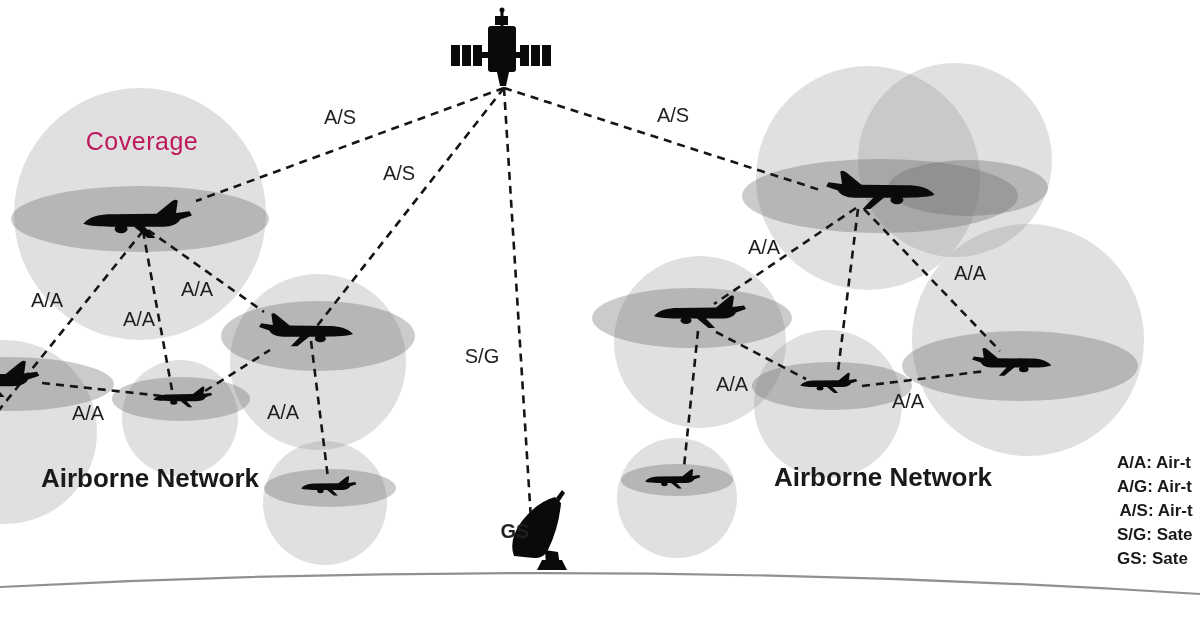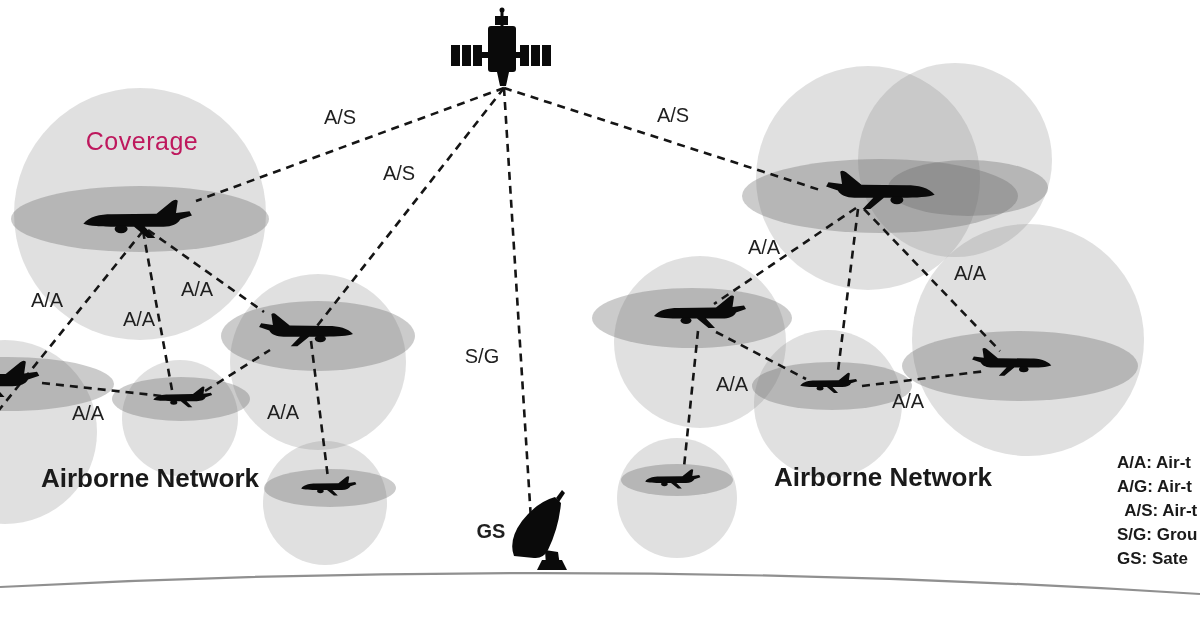--- a/index.html
+++ b/index.html
@@ -134,21 +134,21 @@
       <path d="M 537 570 L 567 570 L 562 560 L 542 560 Z" fill="#0a0a0a"></path>
     </g>
   </svg>
 
 <div class="overlay-label coverage-label" id="lbl-coverage" style="left: 142px; top: 141px;">Coverage</div>
 
 <div class="overlay-label network-label" id="lbl-airborne-left" style="left: 150px; top: 478px;">Airborne Network</div>
 
 <div class="overlay-label network-label" id="lbl-airborne-right" style="left: 883px; top: 477px;">Airborne Network</div>
 
-<div class="overlay-label gs-label" id="lbl-gs" style="left: 491px; top: 531px;">GS</div>
+<div class="overlay-label gs-label" id="lbl-gs" style="left: 515px; top: 531px;">GS</div>
 
 <div id="legend" style="left: 1117px; top: 451px;">
   <div class="legend-line" style="line-height: 24px;">A/A: Air-t</div>
   <div class="legend-line" style="line-height: 24px;">A/G: Air-t</div>
   <div class="legend-line" style="line-height: 24px; text-align: right;">A/S: Air-t</div>
-  <div class="legend-line" style="line-height: 24px;">S/G: Grou</div>
+  <div class="legend-line" style="line-height: 24px;">S/G: Sate</div>
   <div class="legend-line" style="line-height: 24px;">GS: Sate</div>
 </div>
 
 </body></html>

